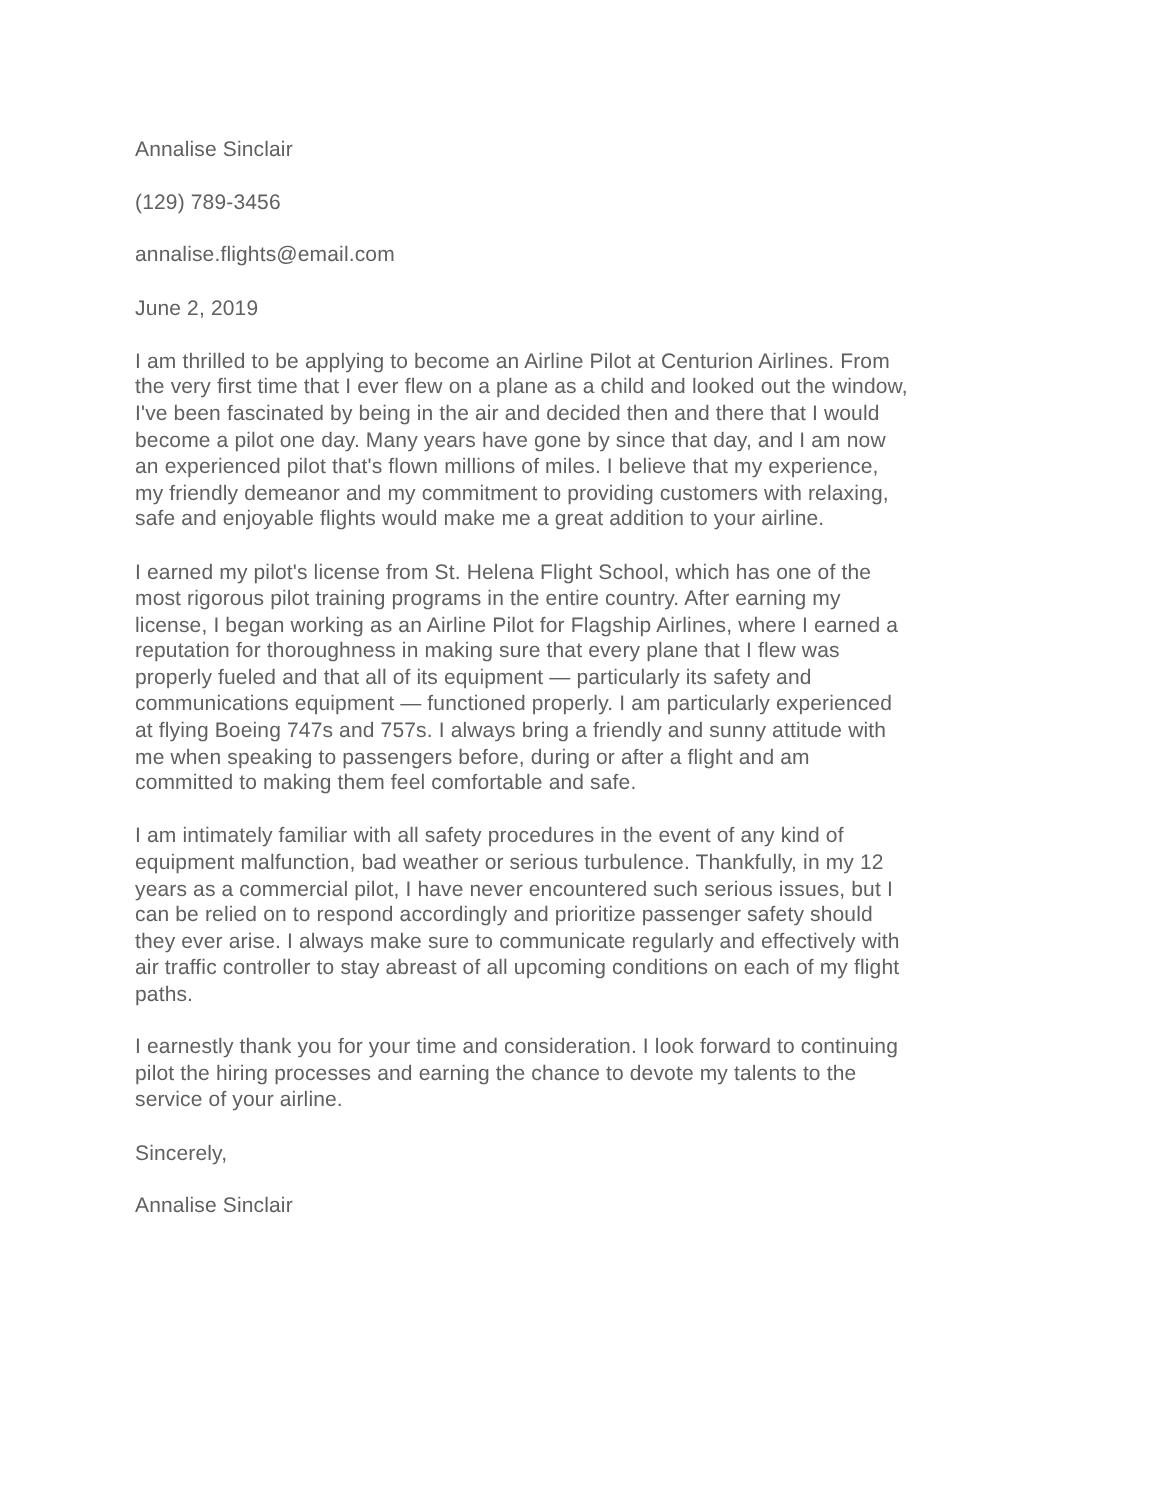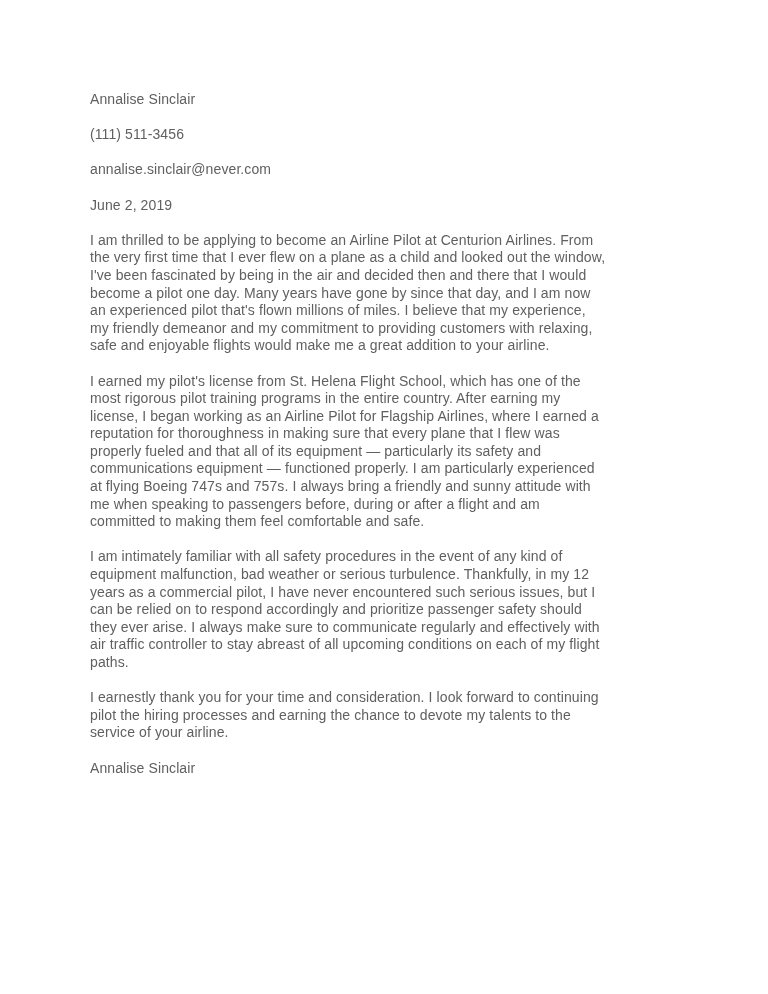--- a/index.html
+++ b/index.html
@@ -29,30 +29,31 @@
     letter-spacing: 0.1px;
   }
 </style>
 </head>
 <body>
 
 <div class="page">
 
   <div>
     <p>Annalise Sinclair</p>
-    <p>(111) 511-3456</p>
-    <p>annalise.sinclair@never.com</p>
+    <p>(129) 789-3456</p>
+    <p>annalise.flights@email.com</p>
   </div>
 
   <p>June 2, 2019</p>
 
 
   <div>
     <p>I am thrilled to be applying to become an Airline Pilot at Centurion Airlines. From the very first time that I ever flew on a plane as a child and looked out the window, I've been fascinated by being in the air and decided then and there that I would become a pilot one day. Many years have gone by since that day, and I am now an experienced pilot that's flown millions of miles. I believe that my experience, my friendly demeanor and my commitment to providing customers with relaxing, safe and enjoyable flights would make me a great addition to your airline.</p>
     <p>I earned my pilot's license from St. Helena Flight School, which has one of the most rigorous pilot training programs in the entire country. After earning my license, I began working as an Airline Pilot for Flagship Airlines, where I earned a reputation for thoroughness in making sure that every plane that I flew was properly fueled and that all of its equipment — particularly its safety and communications equipment — functioned properly. I am particularly experienced at flying Boeing 747s and 757s. I always bring a friendly and sunny attitude with me when speaking to passengers before, during or after a flight and am committed to making them feel comfortable and safe.</p>
     <p>I am intimately familiar with all safety procedures in the event of any kind of equipment malfunction, bad weather or serious turbulence. Thankfully, in my 12 years as a commercial pilot, I have never encountered such serious issues, but I can be relied on to respond accordingly and prioritize passenger safety should they ever arise. I always make sure to communicate regularly and effectively with air traffic controller to stay abreast of all upcoming conditions on each of my flight paths.</p>
     <p>I earnestly thank you for your time and consideration. I look forward to continuing pilot the hiring processes and earning the chance to devote my talents to the service of your airline.</p>
   </div>
 
+  <p>Sincerely,</p>
 
   <p>Annalise Sinclair</p>
 
 </div>
 
 </body></html>

